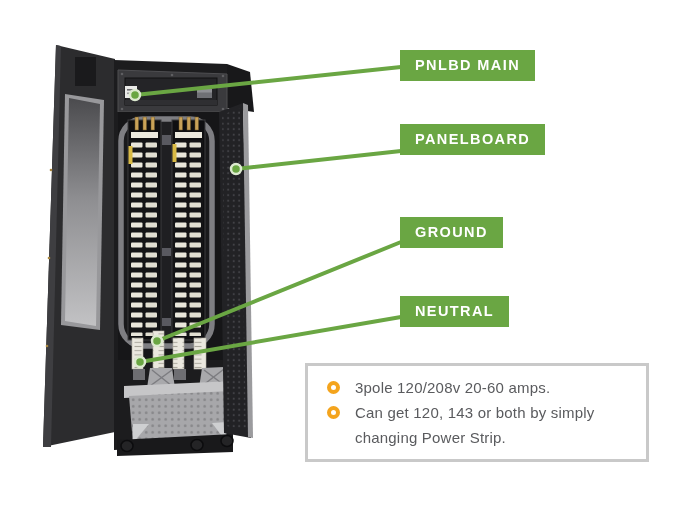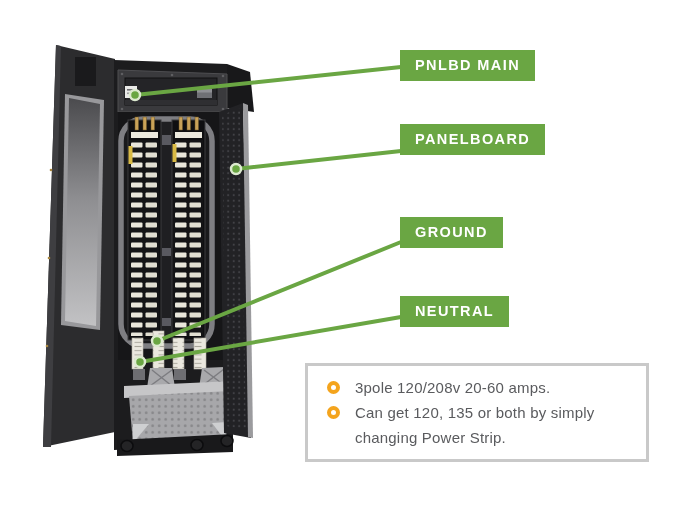--- a/index.html
+++ b/index.html
@@ -187,17 +187,17 @@
   <div class="callout" style="top:296px">NEUTRAL</div>
   <div class="callout" style="top:217px">GROUND</div>
 
   <div class="infobox">
     <div class="info-item">
       <span class="bullet"></span>
       <span class="info-text">3pole 120/208v 20-60 amps.</span>
     </div>
     <div class="info-item">
       <span class="bullet"></span>
-      <span class="info-text">Can get 120, 135 or both by simply changing Power Strip.</span>
+      <span class="info-text">Can get 120, 143 or both by simply changing Power Strip.</span>
     </div>
   </div>
 
 </div>
 
 </body></html>

